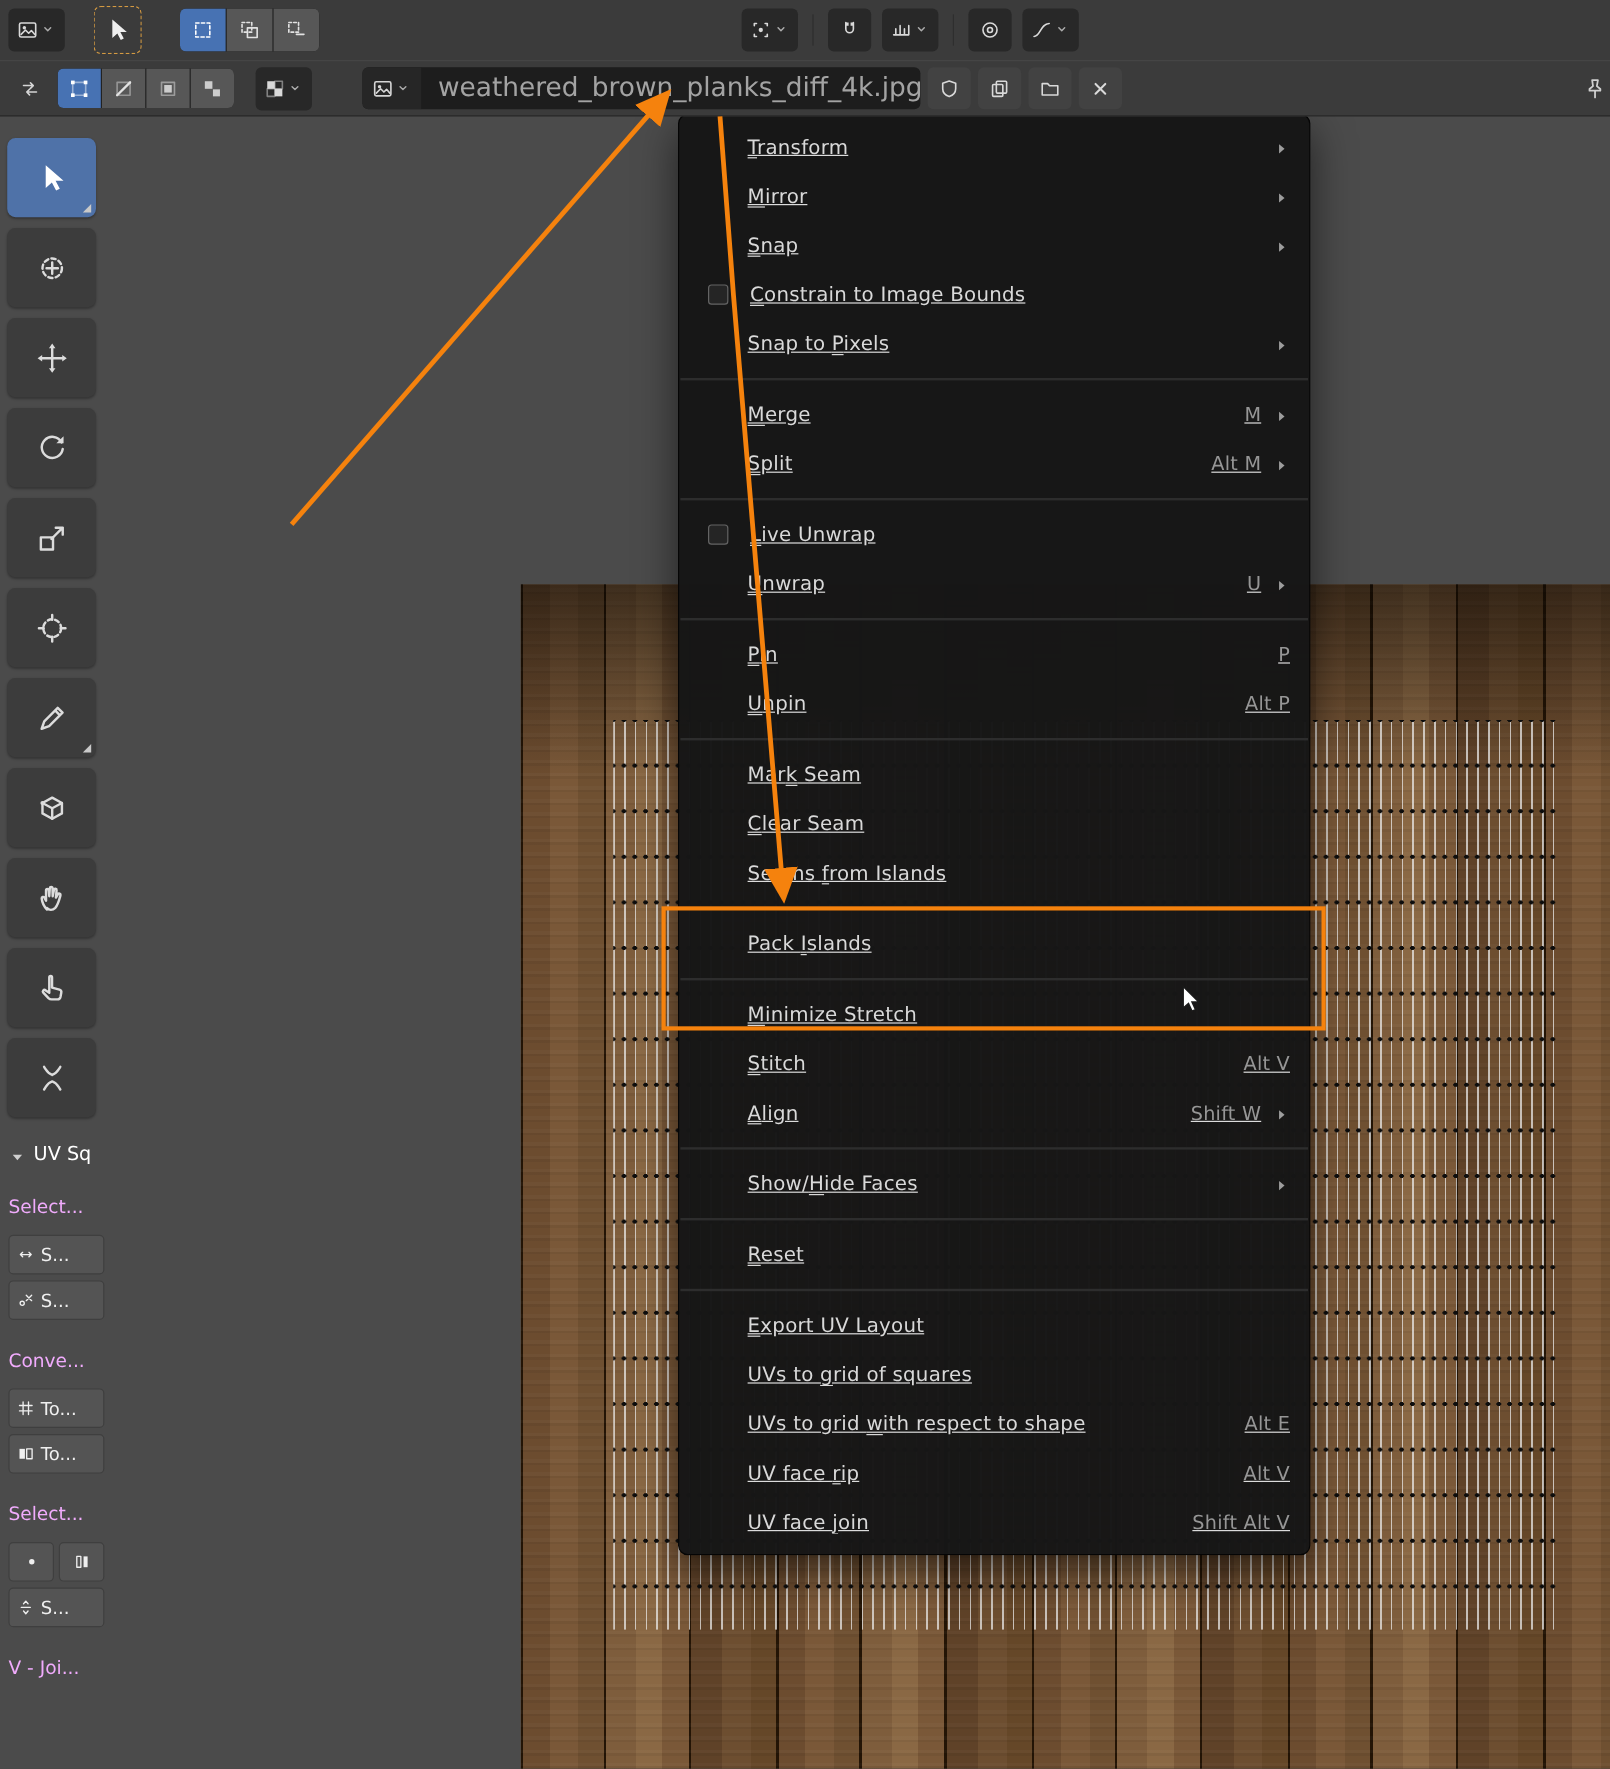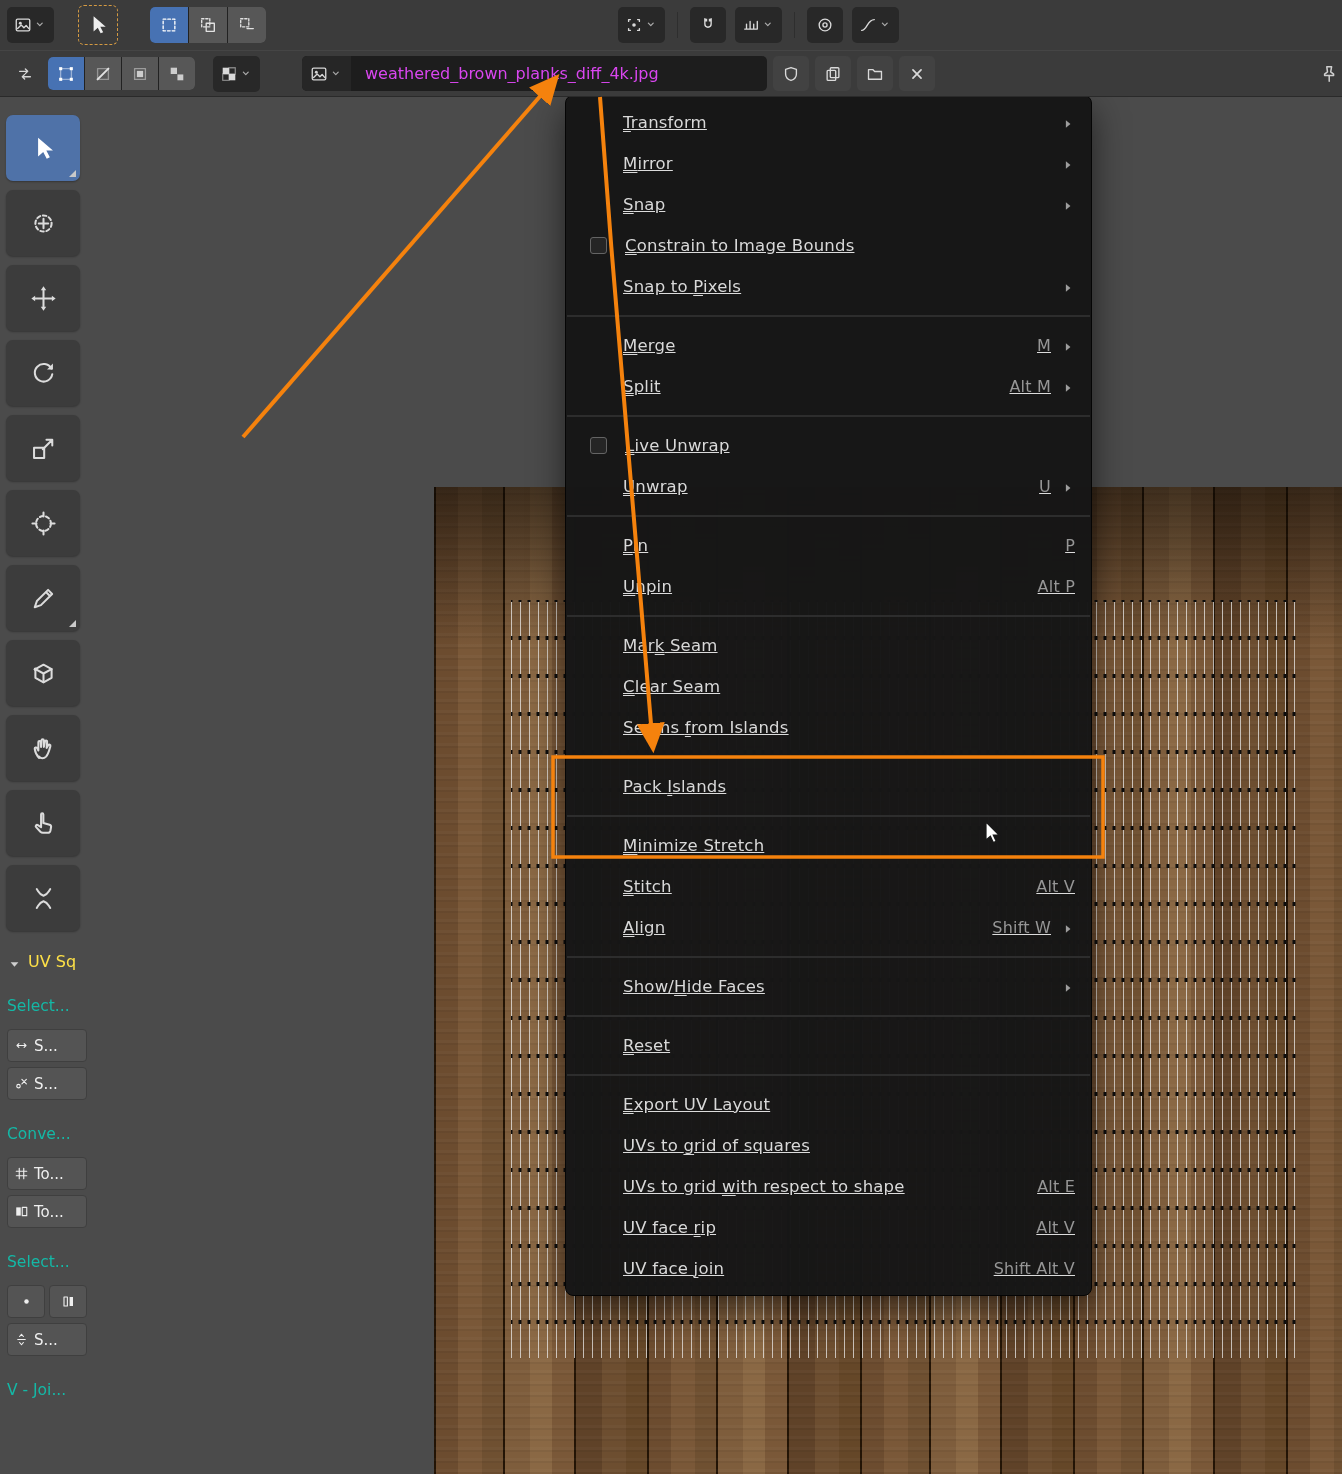--- a/index.html
+++ b/index.html
@@ -37,21 +37,21 @@
   .syncbtn{width:34px;height:34px;display:flex;align-items:center;justify-content:center;color:#d5d5d5}
   .seg2{display:flex;gap:1px;background:#222;border-radius:5px;overflow:hidden;margin-left:6px}
   .seg2 .sbtn{width:36px;height:33px}
   .stickydd{margin-left:18px}
   .mlabels{display:flex;margin-left:55px}
   .mlabel{padding:6px 15px;margin:0 3px;font-size:17px;color:#dcdcdc;border-radius:5px;white-space:nowrap}
   .mlabel.mactive{background:#4772b3;color:#fff}
   .imgsel{display:flex;align-items:center;height:35px;background:#1d1d1d;border-radius:5px;
     overflow:hidden;margin-left:42px}
   .imgdd{display:flex;align-items:center;gap:3px;background:#262626;height:100%;padding:0 8px;color:#d5d5d5}
-  .fname{width:388px;padding:0 14px;font-size:16px;color:#d946ef;white-space:nowrap;overflow:hidden}
+  .fname{width:388px;padding:0 14px;font-size:22px;color:#a3a3a3;white-space:nowrap;overflow:hidden}
   .ibtn{width:36px;height:35px;margin-left:6px;background:#424242;border-radius:5px;
     display:flex;align-items:center;justify-content:center;color:#d9d9d9}
   .spacer{flex:1}
   .pinbtn{width:34px;height:34px;display:flex;align-items:center;justify-content:center;color:#cfcfcf;margin-right:4px}
 
   
   .editor{position:absolute;left:0;top:96px;right:0;bottom:0;background:#4b4b4b;z-index:1}
   .wood{
     position:absolute;left:434px;top:391px;right:0;bottom:0;
     background:
@@ -84,23 +84,23 @@
   .toolshelf{position:absolute;left:6px;top:115px;width:74px;display:flex;flex-direction:column;gap:9px;z-index:3}
   .tbtn{height:66px;background:#3c3c3c;border-radius:7px;display:flex;align-items:center;justify-content:center;
     color:#dcdcdc;position:relative;box-shadow:0 1px 2px rgba(0,0,0,.3)}
   .tbtn .ic{width:27px;height:27px}
   .tbtn.tactive{background:#4f72a8;color:#fff}
   .fly{position:absolute;right:4px;bottom:4px;width:0;height:0;
     border-left:7px solid transparent;border-bottom:7px solid #c9c9c9}
 
   
   .panel{position:absolute;left:0;top:941px;width:94px;bottom:0;overflow:hidden;z-index:3}
-  .phead{display:flex;align-items:flex-end;gap:7px;padding:11px 6px 6px 8px;font-size:16px;color:#fde047}
+  .phead{display:flex;align-items:flex-end;gap:7px;padding:11px 6px 6px 8px;font-size:16px;color:#ffffff}
   .phead .ic{width:13px;height:13px;color:#cfcfcf}
-  .plabel{padding:20px 7px 9px;font-size:15.5px;color:#14b8a6;white-space:nowrap}
+  .plabel{padding:20px 7px 9px;font-size:15.5px;color:#f0abfc;white-space:nowrap}
   .pbtn{height:31px;margin:5px 7px;background:#545454;border:1px solid #3f3f3f;border-radius:4px;
     display:flex;align-items:center;gap:5px;padding:0 6px;font-size:15px;color:#efefef;white-space:nowrap}
   .pbtn .ic{width:15px;height:15px}
   .ppair{display:flex;gap:4px;margin:5px 7px}
   .ppair .pbtn{margin:0;flex:1;justify-content:center;padding:0}
 
   
   .uvmenu{
     position:absolute;left:565px;top:95px;width:525px;z-index:5;
     background:rgba(22,22,22,.985);border:1px solid #050505;border-radius:8px;

